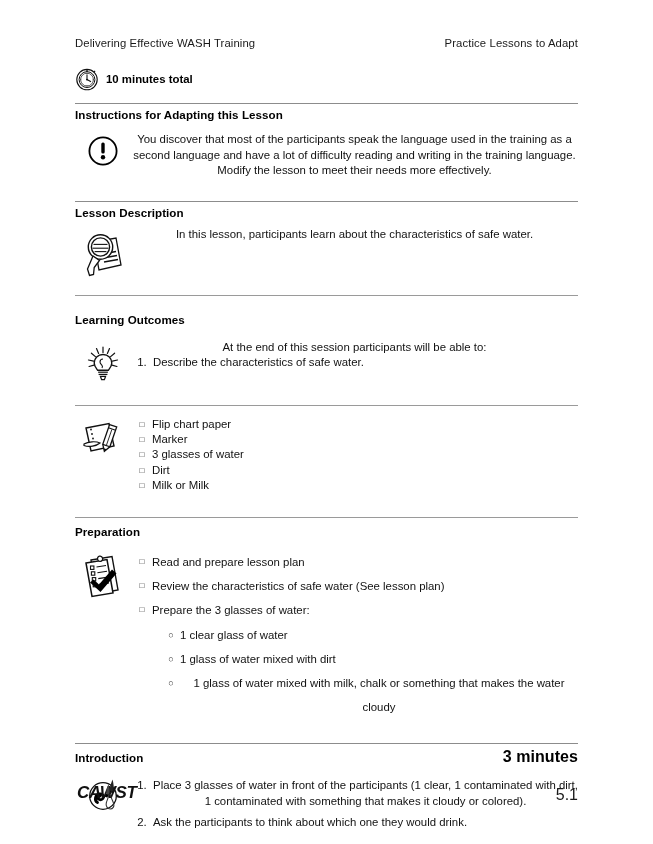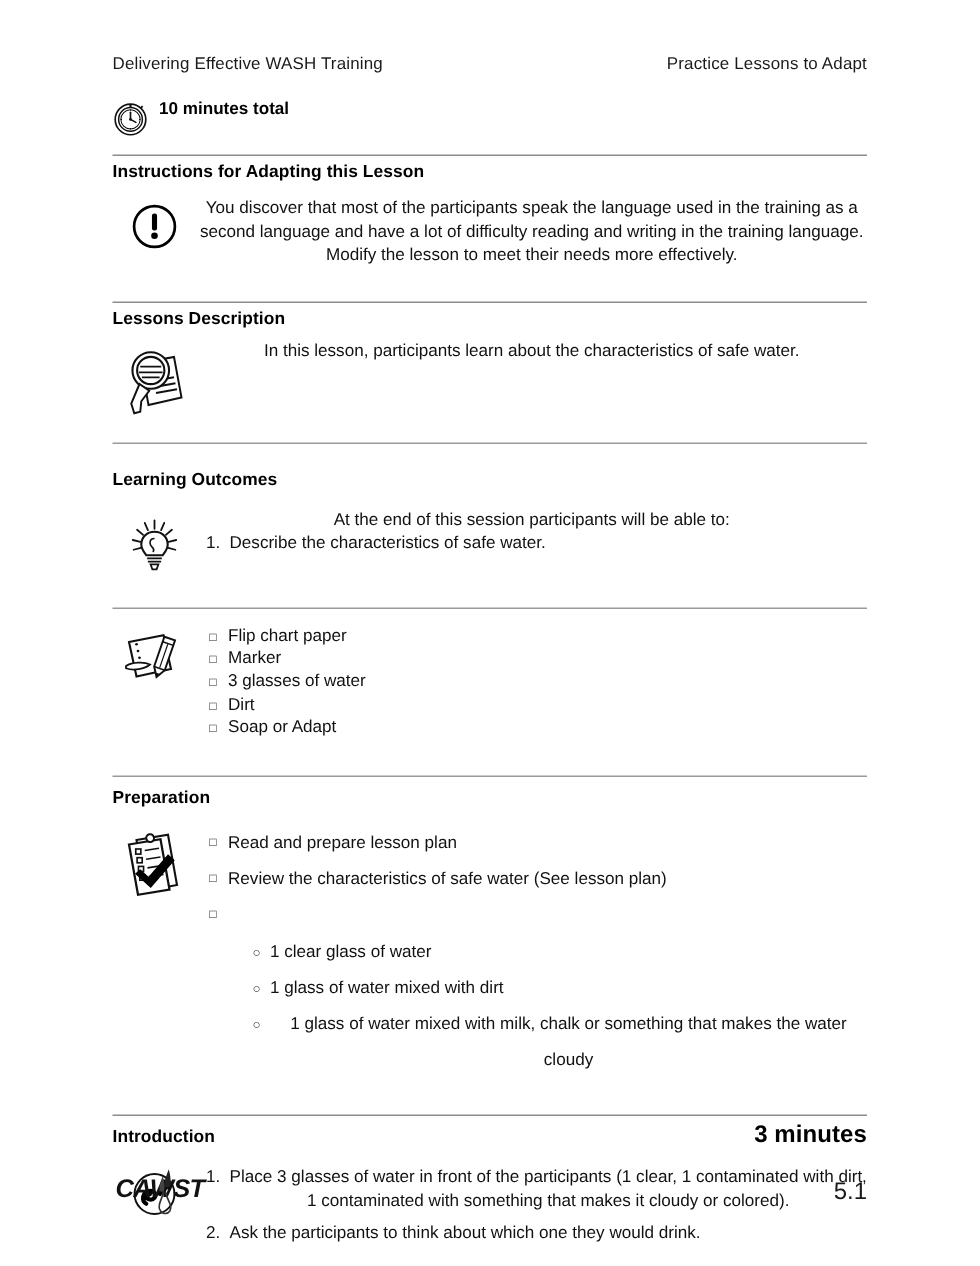--- a/index.html
+++ b/index.html
@@ -48,20 +48,21 @@
     margin-top: 17px;
   }
   .lesson-title {
     font-size: 13.2px;
     font-weight: bold;
     letter-spacing: 0.005em;
     white-space: nowrap;
   }
   .time-total {
     display: flex;
+    align-items: center;
     gap: 7px;
     margin-right: 1px;
   }
   .time-total-label {
     font-size: 11.4px;
     font-weight: bold;
     white-space: nowrap;
   }
 
   
@@ -229,21 +230,21 @@
             <circle cx="17" cy="23.2" r="2.2" fill="#000"></circle>
           </svg>
         </span>
       </div>
       <div class="body-col">
         <p>You discover that most of the participants speak the language used in the training as a second language and have a lot of difficulty reading and writing in the training language. Modify the lesson to meet their needs more effectively.</p>
       </div>
     </div>
 
     <div style="margin-top:22px" class="rule"></div>
-    <div class="sec-head">Lessons Description</div>
+    <div class="sec-head">Lesson Description</div>
 
     <div class="block" style="margin-top:5px">
       <div class="icon-col">
         <span>
           <svg width="46" height="50" viewBox="0 0 46 50">
             <g fill="none" stroke="#111" stroke-width="1.3">
               <path d="M14 13 L36 9 L41 36 L19 41 Z" fill="#fff"></path>
               <line x1="22" y1="25" x2="36" y2="22.5"></line>
               <line x1="23" y1="29" x2="37" y2="26.5"></line>
               <line x1="24" y1="33" x2="38" y2="30.5"></line>
@@ -340,21 +341,21 @@
           <li>
             <span class="bullet">□</span>
             <span>3 glasses of water</span>
           </li>
           <li>
             <span class="bullet">□</span>
             <span>Dirt</span>
           </li>
           <li>
             <span class="bullet">□</span>
-            <span>Soap or Adapt</span>
+            <span>Milk or Milk</span>
           </li>
         </ul>
       </div>
     </div>
 
     <div style="margin-top:24px" class="rule-thin"></div>
     <div class="sec-head" style="padding-top:7px">Preparation</div>
 
     <div class="block" style="margin-top:9px">
       <div class="icon-col">
@@ -383,20 +384,21 @@
           <li>
             <span class="bullet">□</span>
             <span>Read and prepare lesson plan</span>
           </li>
           <li>
             <span class="bullet">□</span>
             <span>Review the characteristics of safe water (See lesson plan)</span>
           </li>
           <li>
             <span class="bullet">□</span>
+            <span>Prepare the 3 glasses of water:</span>
           </li>
         </ul>
         <ul class="circlist">
           <li>
             <span class="bullet">○</span>
             <span>1 clear glass of water</span>
           </li>
           <li>
             <span class="bullet">○</span>
             <span>1 glass of water mixed with dirt</span>

